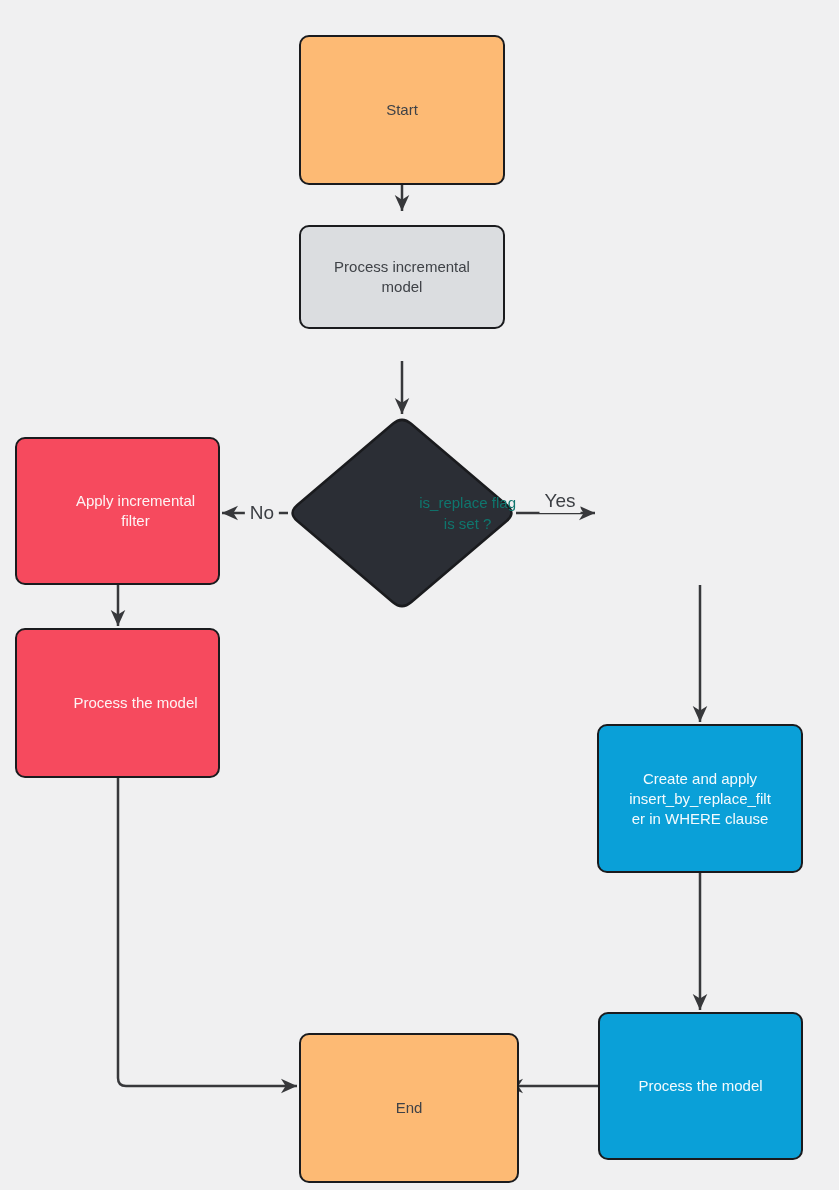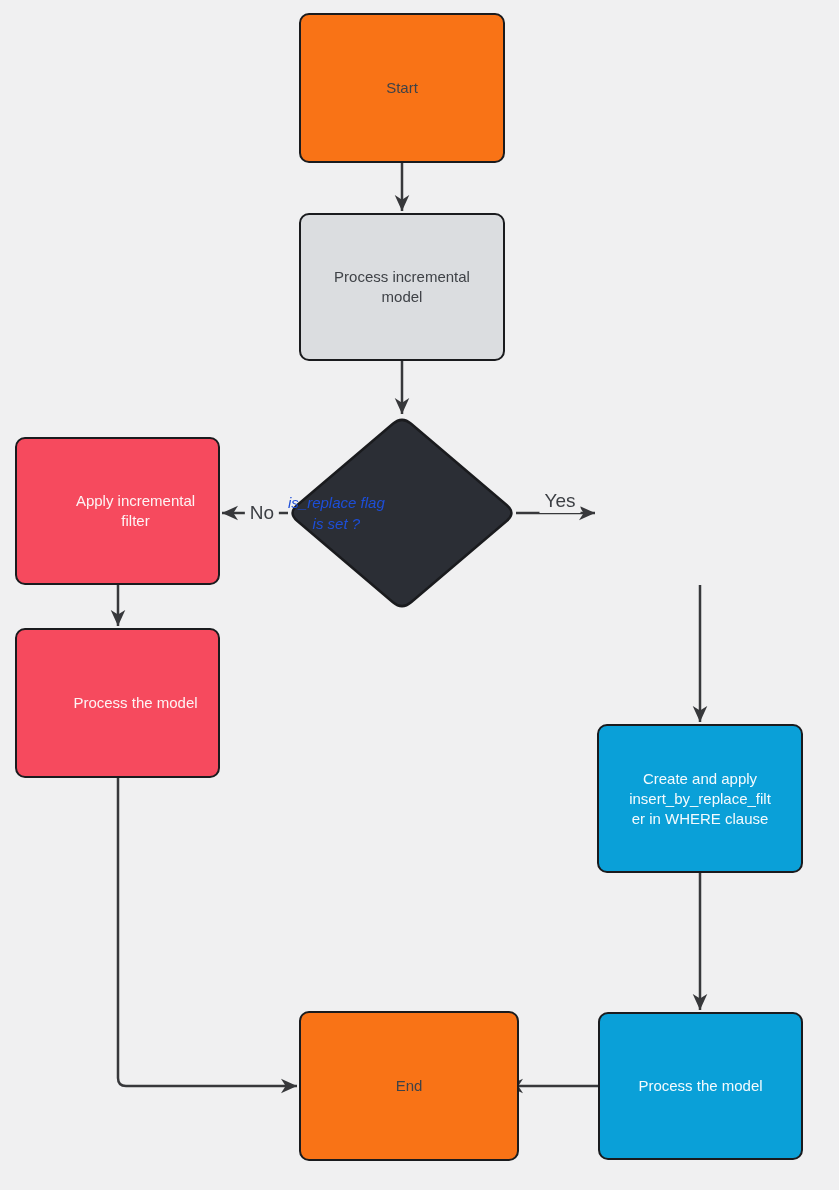--- a/index.html
+++ b/index.html
@@ -17,44 +17,43 @@
     position:absolute;
     box-sizing:border-box;
     display:flex;align-items:center;justify-content:center;
     text-align:center;
     border:2px solid #1a1b1e;
     border-radius:10px;
     font-size:15px;line-height:20px;
     padding:8px 12px;
     white-space:pre-line;
   }
-  .node-white{background:#f97316;color:#3f4247;}
+  .node-white{background:#fdba74;color:#3f4247;margin-top:22px;}
   .node-gray{background:#dbdde0;color:#3f4247;}
   .node-red{background:#f64a5e;color:#fdf4f5;padding-left:48px;}
   .node-blue{background:#0aa0d8;color:#f4fbfe;}
   .diamond-label{
     position:absolute;
     left:288px;top:416px;width:228px;height:194px;
-    display:flex;align-items:center;justify-content:flex-start;
-    text-align:center;color:#1d4ed8;
+    display:flex;align-items:center;justify-content:flex-end;
+    text-align:center;color:#0f766e;
     font-size:15px;line-height:21px;
     white-space:pre-line;
-    font-style:italic;
   }
   .edge-label{
     position:absolute;
     transform:translate(-50%,-50%);
     background:#f0f0f1;
     color:#3c3f44;
     font-size:19px;
     padding:1px 5px;
   }
   
   .n-start   {left:299px;top:13px;  width:206px;height:150px;}
-  .n-procinc {left:299px;top:213px; width:206px;height:148px;border-radius:10px;}
+  .n-procinc {left:299px;top:225px; width:206px;height:104px;border-radius:10px;}
   .n-apply   {left:15px; top:437px; width:205px;height:148px;}
   .n-procl   {left:15px; top:628px; width:205px;height:150px;}
   .n-extract {left:597px;top:437px; width:206px;height:148px;}
   .n-create  {left:597px;top:724px; width:206px;height:149px;}
   .n-procr   {left:598px;top:1012px;width:205px;height:148px;}
   .n-end     {left:299px;top:1011px;width:220px;height:150px;}
 </style>
 </head>
 <body>
 

